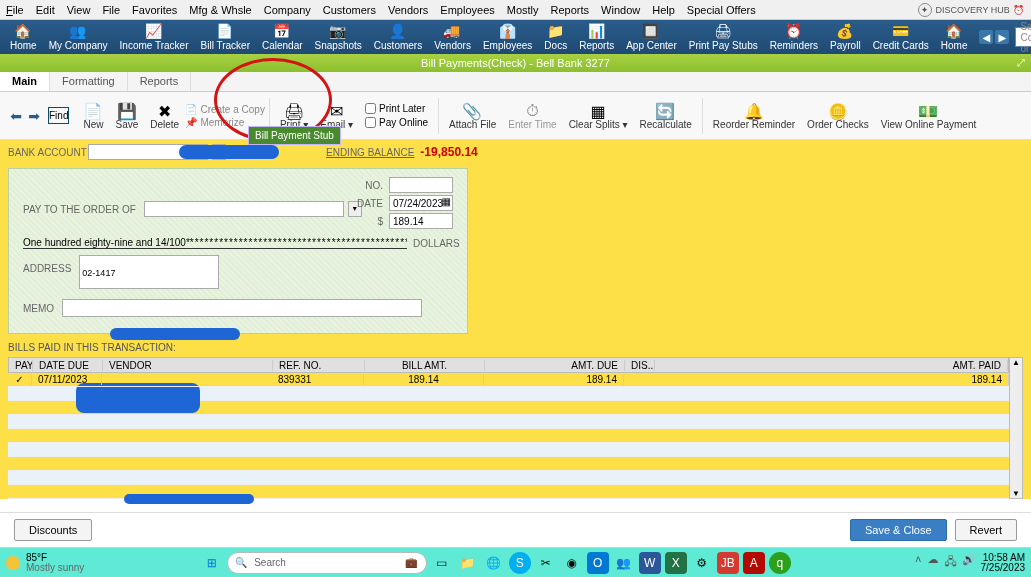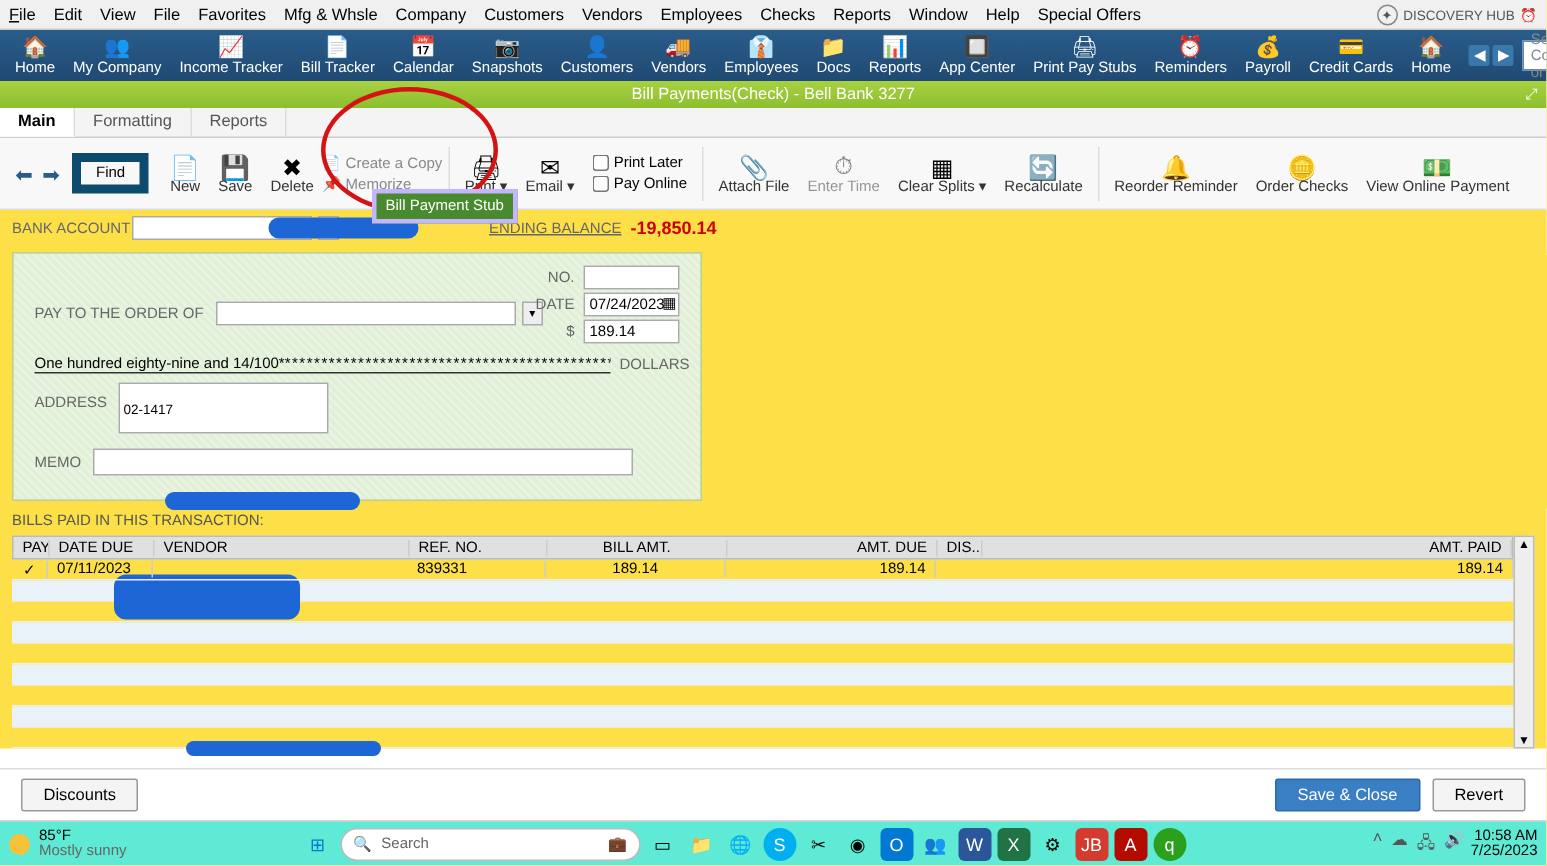--- a/index.html
+++ b/index.html
@@ -25,28 +25,28 @@
 .tabbar { height:20px; background:#f4f4f4; border-bottom:1px solid #ccc; display:flex; font-size:11px; }
 .tab { padding:3px 12px; border-right:1px solid #ddd; cursor:pointer; color:#555; }
 .tab.active { background:#fff; border-bottom:1px solid #fff; color:#000; font-weight:bold; }
 
 .toolbar { height:48px; background:#f8f8f8; border-bottom:1px solid #ddd; display:flex; align-items:center; padding:0 8px; font-size:10px; gap:0; position:relative; }
 .tgrp { display:flex; flex-direction:column; align-items:center; padding:0 6px; cursor:pointer; }
 .tgrp .ico { font-size:16px; height:18px; }
 .tgrp .lbl { color:#333; text-align:center; line-height:10px; }
 .tarrows { display:flex; flex-direction:row; gap:2px; margin-right:6px; }
 .tarrows .ab { width:16px; height:16px; display:flex; align-items:center; justify-content:center; color:#2a5c8a; font-size:14px; cursor:pointer; }
-.tfind { border:6px solid #0c4a6e; padding:2px 10px; margin-right:8px; cursor:pointer; }
+.tfind { border:1px solid #0c4a6e; padding:2px 0; margin-right:8px; cursor:pointer; }
 .tchk { display:flex; flex-direction:column; gap:3px; font-size:10px; padding:0 6px; }
 .tchk label { display:flex; align-items:center; gap:3px; white-space:nowrap; }
 .tchk input { width:11px; height:11px; }
 .tsep { width:1px; height:36px; background:#ddd; margin:0 4px; }
 .disabled { opacity:.5; }
 
-.tooltip { position:absolute; left:248px; top:126px; background:#4a8a2e; color:#fff; font-size:10px; padding:3px 6px; border:3px solid #c4b5fd; z-index:5; }
+.tooltip { position:absolute; left:248px; top:126px; background:#4a8a2e; color:#fff; font-size:10px; padding:3px 6px; border:1px solid #c4b5fd; z-index:5; }
 
 .workarea { position:relative; background:#fde047; }
 .bankrow { display:flex; align-items:center; font-size:10px; padding:4px 8px; }
 .bankrow .lbl { color:#666; width:80px; }
 .bankrow .fld { width:120px; height:16px; border:1px solid #aaa; background:#fff; position:relative; margin-right:4px; }
 .bankrow .dd { width:14px; height:16px; border:1px solid #aaa; background:#eee; text-align:center; font-size:8px; line-height:14px; cursor:pointer; }
 .bankrow .endlbl { margin-left:100px; color:#666;text-decoration:underline; }
 .bankrow .bal { color:#c00; font-weight:bold; margin-left:6px; font-size:12px; }
 
 .check { margin:4px 8px; width:460px; background: repeating-linear-gradient(45deg,#e8f3e0,#e8f3e0 2px,#e2efd8 2px,#e2efd8 4px); border:1px solid #b8d0a8; padding:10px 14px; font-size:10px; position:relative; }
@@ -101,21 +101,21 @@
   <span class="mi"><u>F</u><span></span>ile</span>
   <span class="mi">Edit</span>
   <span class="mi">View</span>
   <span class="mi">File</span>
   <span class="mi">Favorites</span>
   <span class="mi">Mfg &amp; Whsle</span>
   <span class="mi">Company</span>
   <span class="mi">Customers</span>
   <span class="mi">Vendors</span>
   <span class="mi">Employees</span>
-  <span class="mi">Checks</span>
+  <span class="mi">Mostly</span>
   <span class="mi">Reports</span>
   <span class="mi">Window</span>
   <span class="mi">Help</span>
   <span class="mi">Special Offers</span>
   <span class="disc">
     <span class="disc-icon">✦</span>
     <span>DISCOVERY HUB</span>
     <span>⏰</span>
   </span>
 </div>

